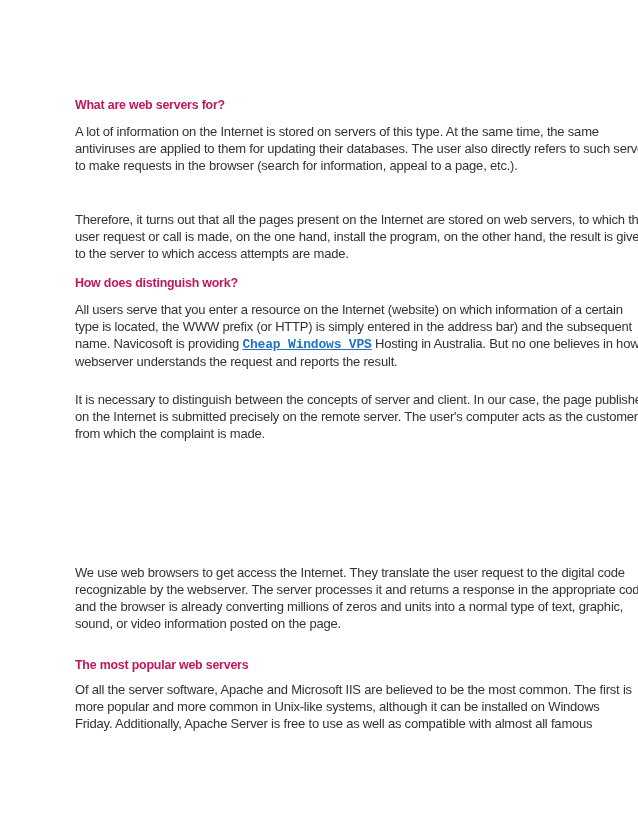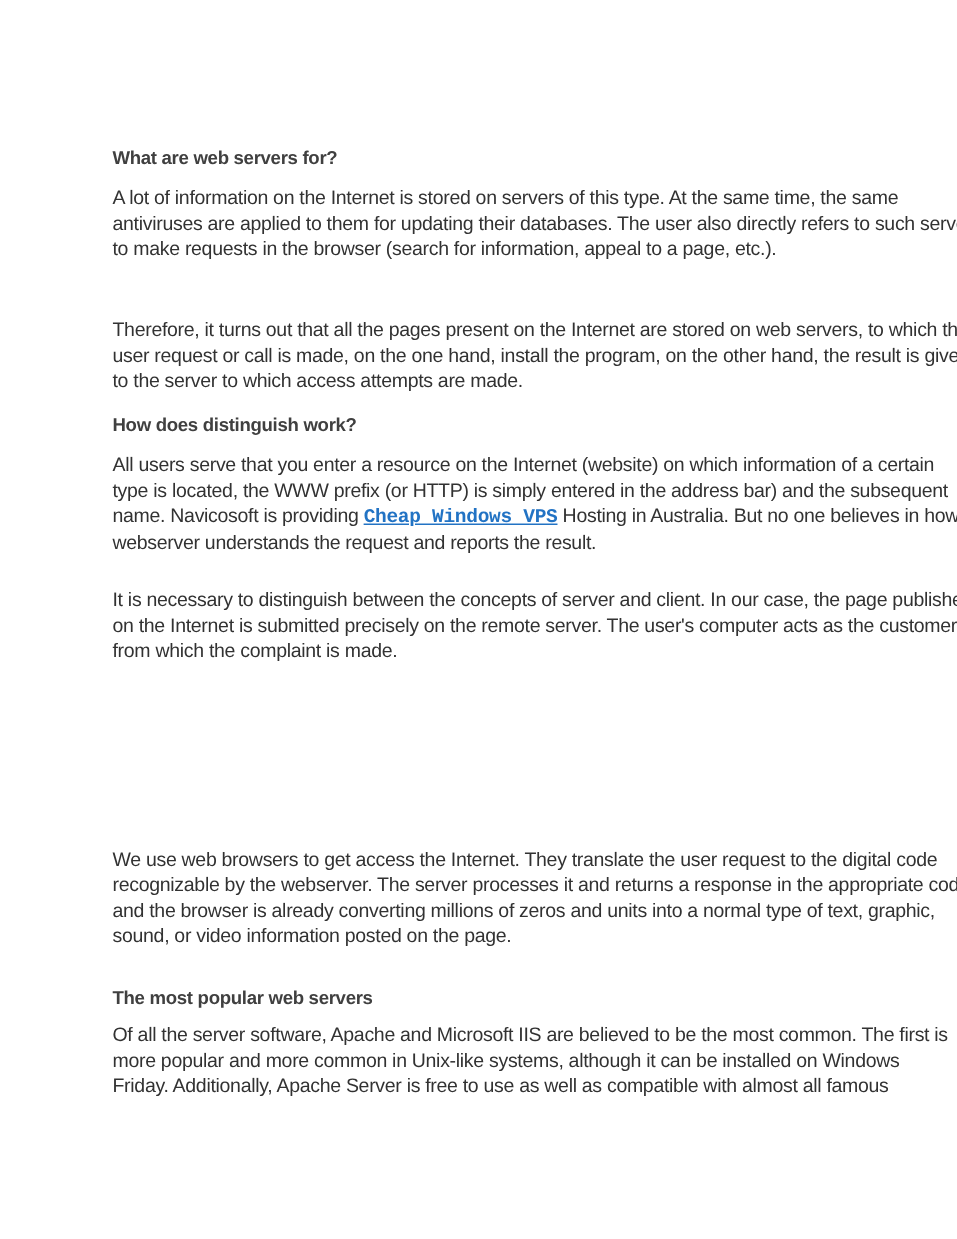--- a/index.html
+++ b/index.html
@@ -14,21 +14,21 @@
     background: #ffffff;
     overflow: hidden;
     font-family: "Liberation Sans", sans-serif;
   }
   .doc-heading {
     position: absolute;
     left: 75px;
     margin: 0;
     font-size: 12.4px;
     font-weight: 700;
-    color: #404040;
+    color: #be185d;
     letter-spacing: -0.2px;
     line-height: 16.9px;
     white-space: pre;
   }
   .doc-para {
     position: absolute;
     left: 75px;
     margin: 0;
     font-size: 13px;
     font-weight: 400;

